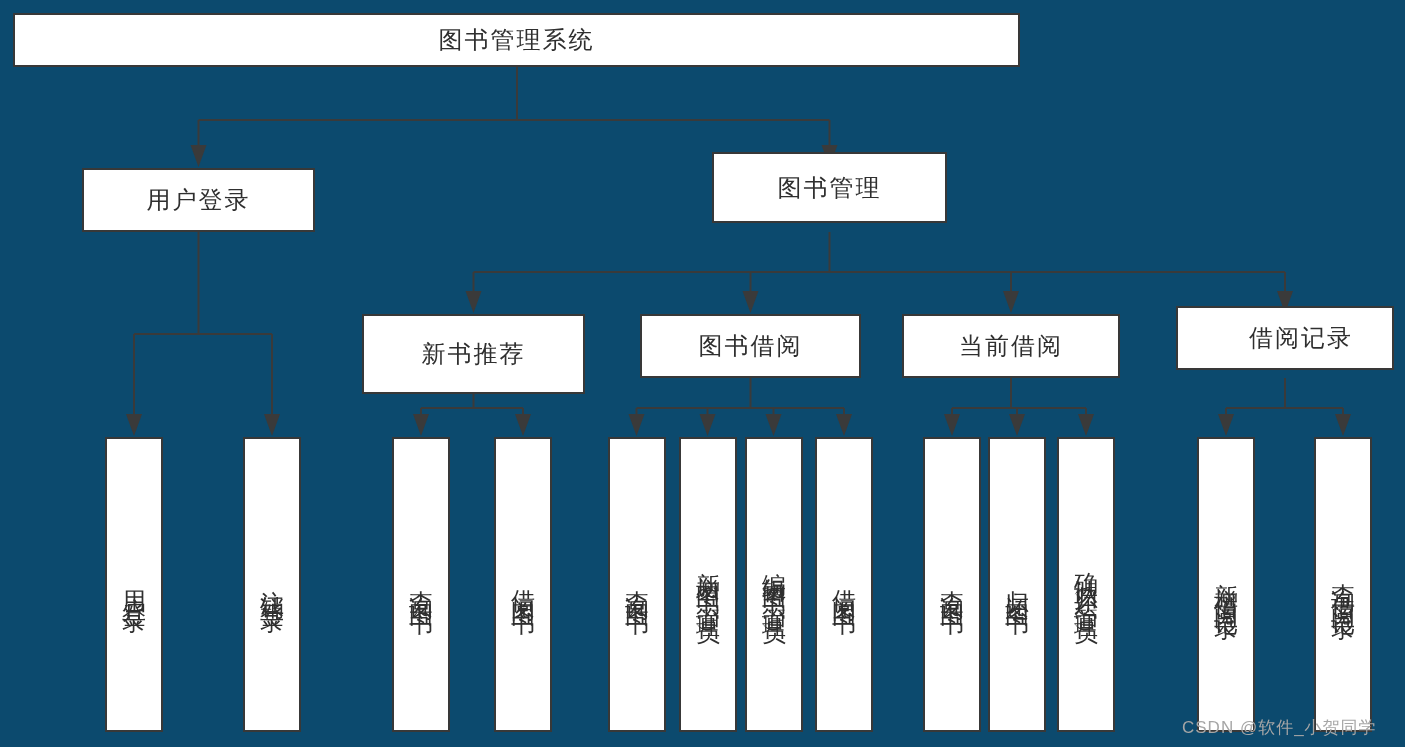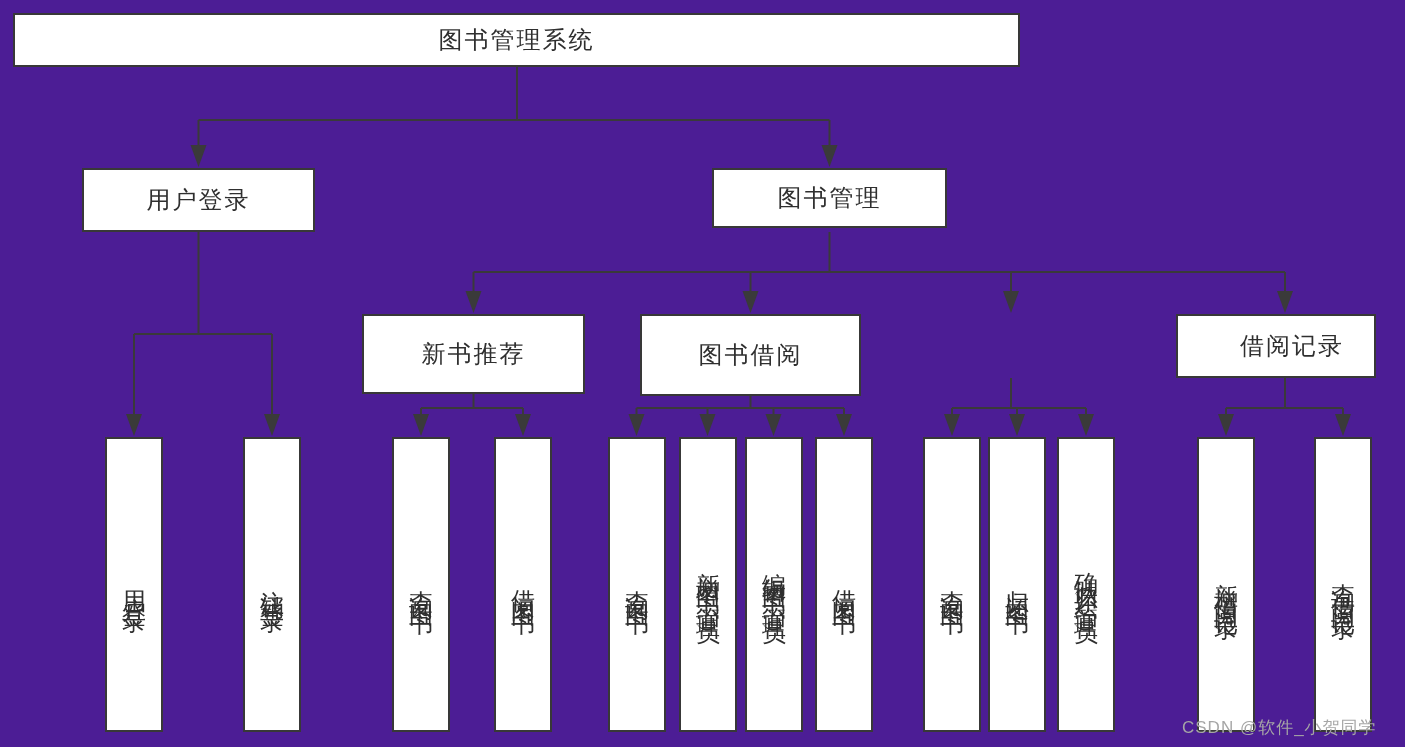--- a/index.html
+++ b/index.html
@@ -3,21 +3,21 @@
 <meta charset="utf-8">
 <style>
   html,body { margin:0; padding:0; }
   body {
     font-family: "Liberation Sans", "DejaVu Sans", sans-serif;
     background:#ffffff;
   }
   .canvas {
     position:relative;
     width:1405px; height:747px;
-    background:#4c1d95;
+    background:#0c4a6e;
     overflow:hidden;
   }
   .connectors { position:absolute; left:0; top:0; z-index:1; }
   .node {
     position:absolute;
     background:#ffffff;
     border:2px solid #383838;
     box-sizing:border-box;
     display:flex; align-items:center; justify-content:center;
     color:#2f2f2f;
@@ -30,25 +30,25 @@
   }
   .leaf .vtext {
     writing-mode: vertical-rl;
     text-orientation: mixed;
     letter-spacing:7px;
     line-height:1;
   }
   
   .n-root   { left:13px;  top:13px;  width:1007px; height:54px; }
   .n-l2a    { left:82px;  top:168px; width:233px;  height:64px; }
-  .n-l2b    { left:712px; top:168px; width:235px;  height:60px; }
+  .n-l2b    { left:712px; top:152px; width:235px;  height:71px; }
   .n-l3a    { left:362px; top:314px; width:223px;  height:80px; }
-  .n-l3b    { left:640px; top:314px; width:221px;  height:82px; }
+  .n-l3b    { left:640px; top:314px; width:221px;  height:64px; }
   .n-l3c    { left:902px; top:314px; width:218px;  height:64px; }
-  .n-l3d    { left:1176px;top:314px; width:200px;  height:64px;padding-left:32px; }
+  .n-l3d    { left:1176px;top:306px; width:218px;  height:64px;padding-left:32px; }
   
   .lf { top:437px; width:58px; height:295px; }
   .lf-1a { left:105px; }  .lf-1b { left:243px; }
   .lf-2a { left:392px; }  .lf-2b { left:494px; }
   .lf-3a { left:608px; }  .lf-3b { left:679px; } .lf-3c { left:745px; } .lf-3d { left:815px; }
   .lf-4a { left:923px; }  .lf-4b { left:988px; } .lf-4c { left:1057px; }
   .lf-5a { left:1197px; } .lf-5b { left:1314px; }
   .watermark {
     position:absolute; left:1182px; top:716px;
     z-index:3;
@@ -116,20 +116,23 @@
   <div class="node n-l2b">
     <span>图书管理</span>
   </div>
 
   <div class="node n-l3a">
     <span>新书推荐</span>
   </div>
   <div class="node n-l3b">
     <span>图书借阅</span>
   </div>
+  <div class="node n-l3c">
+    <span>当前借阅</span>
+  </div>
   <div class="node n-l3d">
     <span>借阅记录</span>
   </div>
 
   <div class="node leaf lf lf-1a">
     <span class="vtext">用户登录</span>
   </div>
   <div class="node leaf lf lf-1b">
     <span class="vtext">注销登录</span>
   </div>

